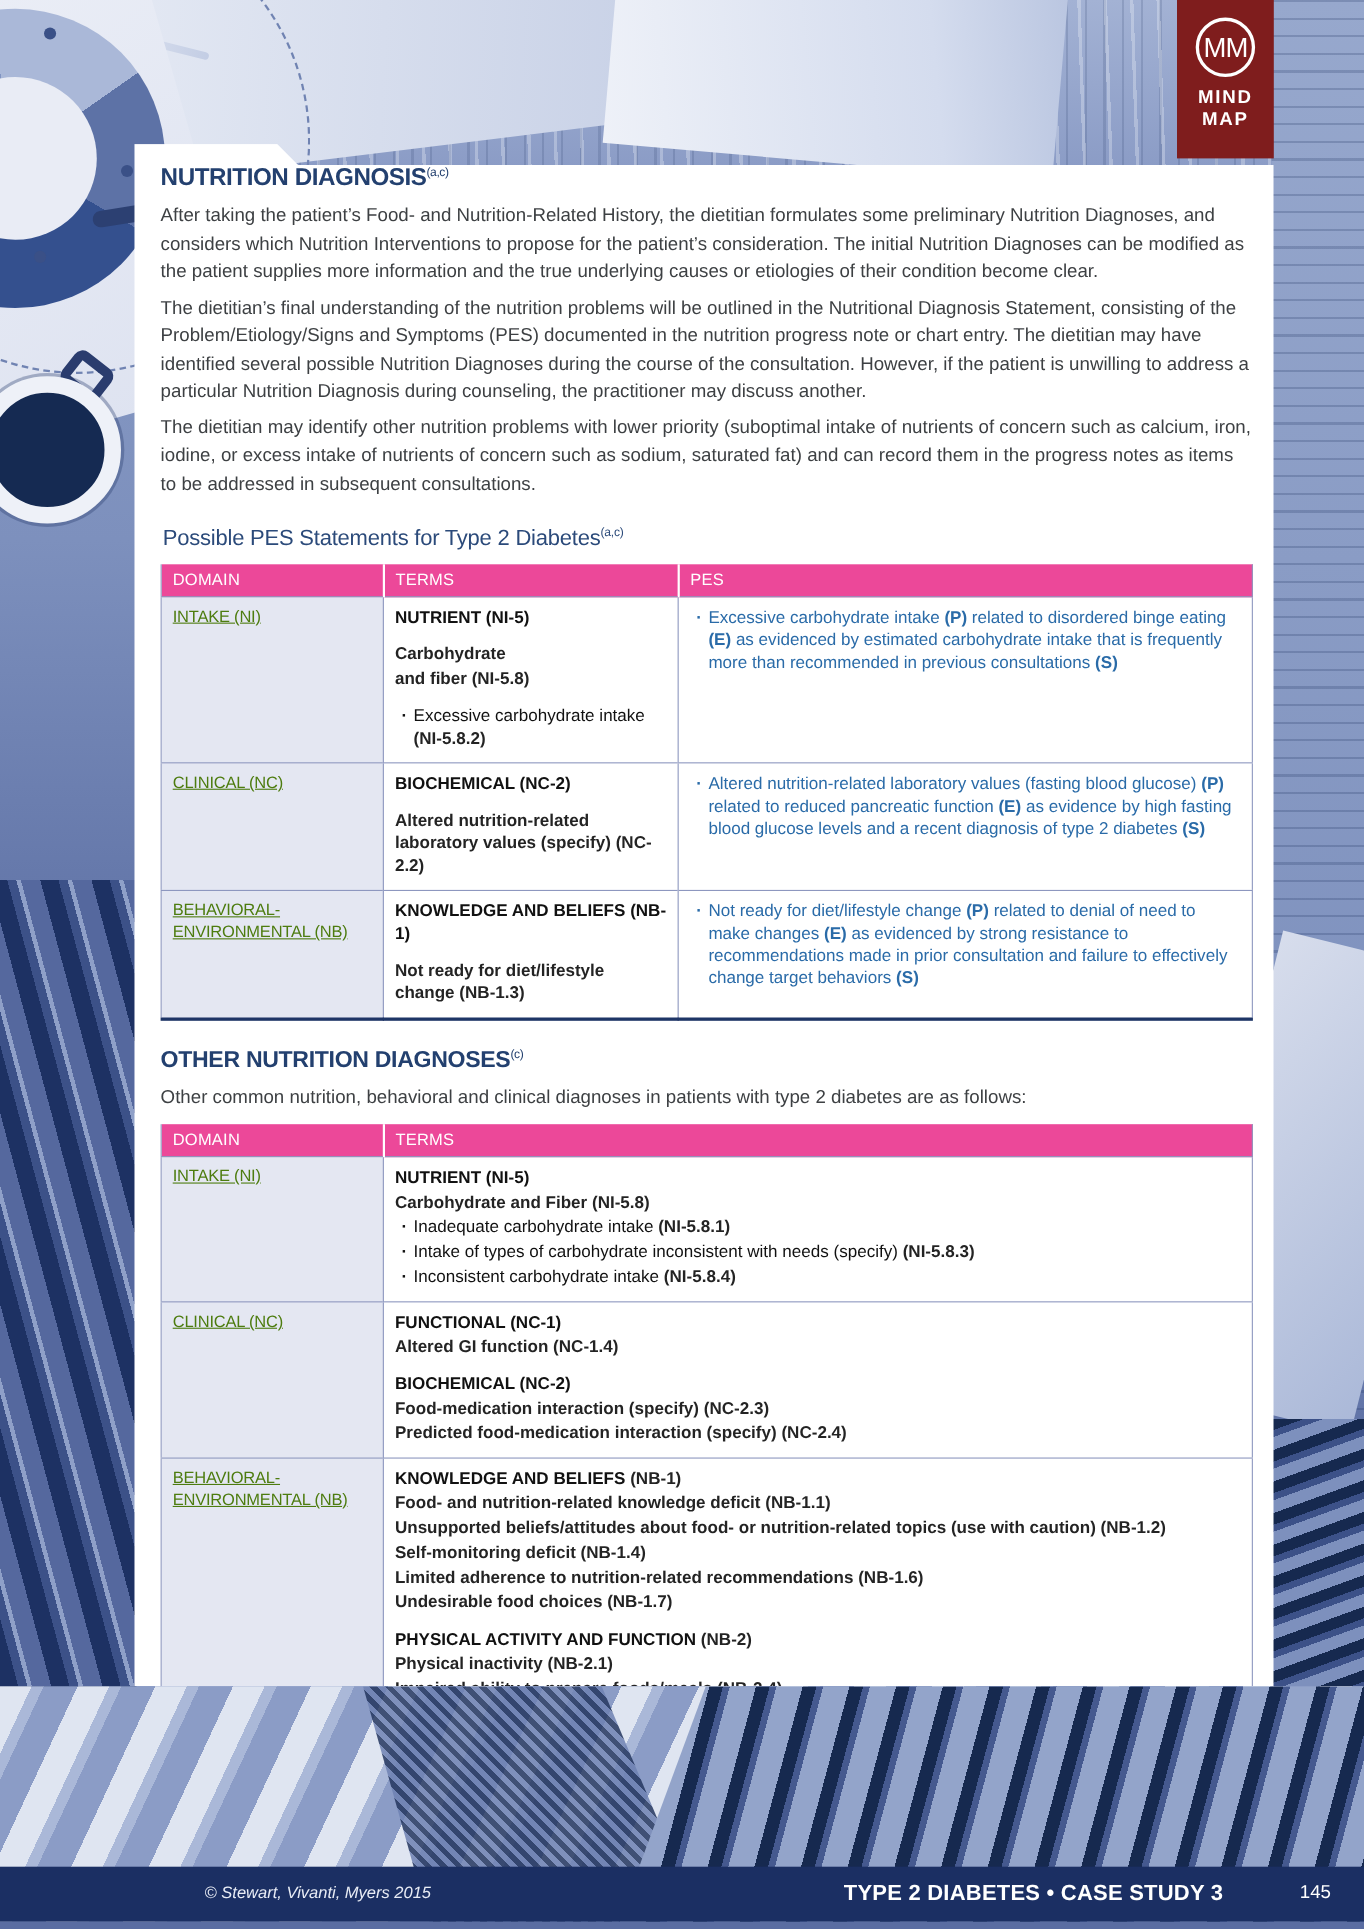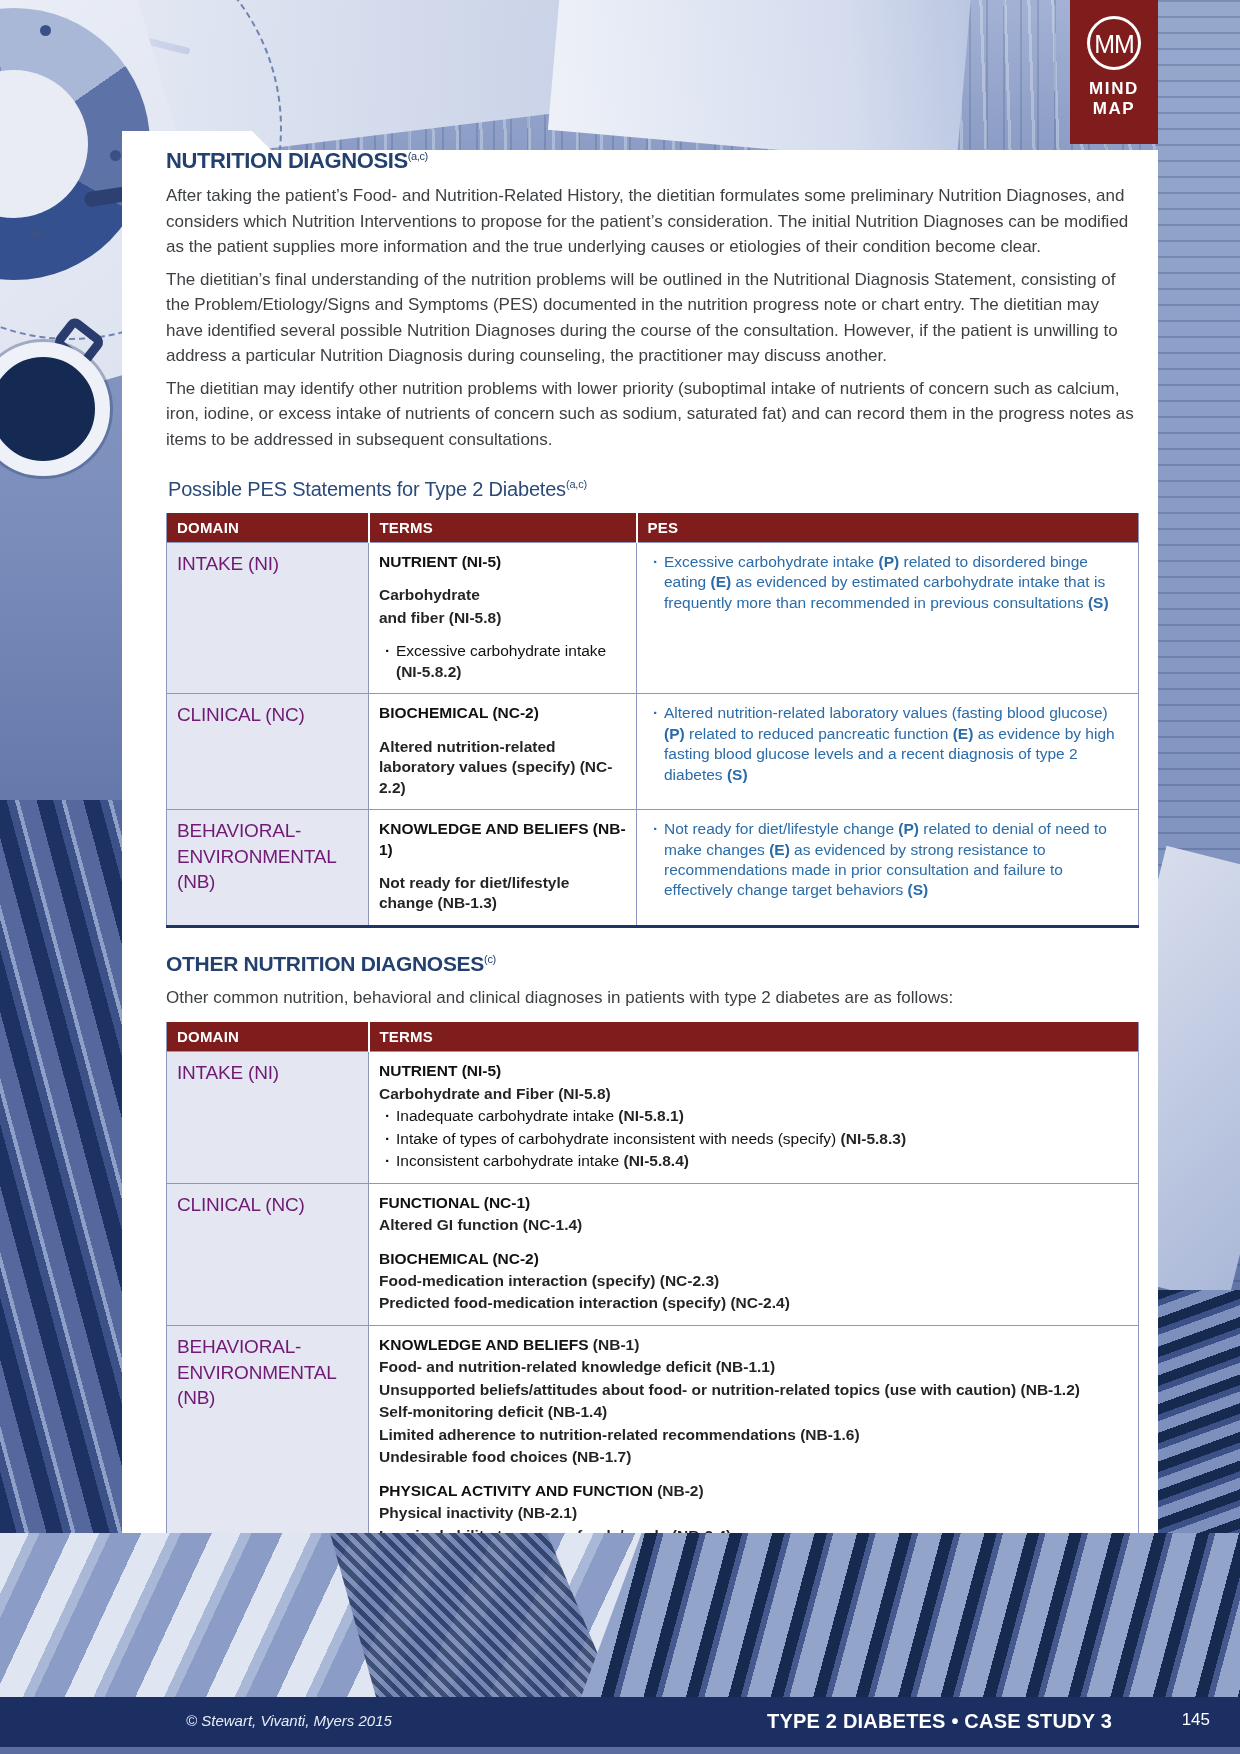--- a/index.html
+++ b/index.html
@@ -56,36 +56,36 @@
 
   
   .logo{position:absolute;left:1070px;top:0;width:88px;height:144px;background:#7f1d1d;z-index:5;text-align:center;}
   .logo-circle{width:54px;height:54px;border:3px solid #fff;border-radius:50%;margin:16px auto 0;
     color:#fff;font-size:25px;line-height:50px;letter-spacing:-1px;font-weight:400;}
   .logo-label{margin-top:9px;color:#fff;font-size:17px;font-weight:700;letter-spacing:1.6px;}
 
   
   .card{position:absolute;left:122px;top:131px;width:1036px;height:1402px;background:#fff;z-index:3;
     clip-path:polygon(0 0,130px 0,149px 19px,100% 19px,100% 100%,0 100%);
-    padding:17px 19px 0 44px;}
+    padding:17px 19px 0 24px;}
   .h1{color:#23406f;font-size:22px;font-weight:700;letter-spacing:-0.4px;margin:0 0 9px;}
   sup{font-size:11px;font-weight:400;}
   .para{color:#3d4043;font-size:17px;line-height:1.5;margin:0 0 7px;}
   .h2{color:#2b4a7a;font-size:20px;font-weight:400;letter-spacing:-0.2px;margin:26px 0 0 2px;}
   .h1b{color:#23406f;font-size:21px;font-weight:700;letter-spacing:-0.3px;margin:24px 0 9px;}
 
   
   table{width:100%;border-collapse:collapse;margin-top:12px;
     border-left:1px solid #8d97bf;border-right:1px solid #8d97bf;border-bottom:3px solid #1e3566;}
-  th{background:#7f1d1d;color:#fff;font-size:15px;font-weight:700;letter-spacing:.2px;
+  th{background:#ec4899;color:#fff;font-size:15px;font-weight:400;letter-spacing:.2px;
     text-align:left;padding:6px 10px;}
   th + th{border-left:2px solid #fff;}
   td{vertical-align:top;border-top:1px solid #8d97bf;padding:8px 10px 10px;}
   td + td{border-left:1px solid #8d97bf;}
-  td.domain{background:#e4e7f2;font-size:19px;color:#701a75;letter-spacing:-0.2px;white-space:pre-line;line-height:1.35;}
+  td.domain{background:#e4e7f2;font-size:15px;color:#4d7c0f;letter-spacing:-0.2px;white-space:pre-line;line-height:1.35;text-decoration:underline;}
   td.terms{font-size:15.5px;color:#111;}
   td.pes{font-size:15.5px;color:#2a6ba8;}
   .tline{line-height:1.32;padding:1px 0;}
   .tline.gap{margin-top:11px;}
   .tline.bullet{display:flex;}
   .bchar{flex:none;width:17px;text-align:center;font-weight:700;}
   .btext{flex:1;}
   .sw-b{font-weight:700;margin-top:36px;} .sw-m{font-weight:700;opacity:.92;} td.terms .sw-m{font-weight:600;}
   .sw-r{font-weight:400;}
 

